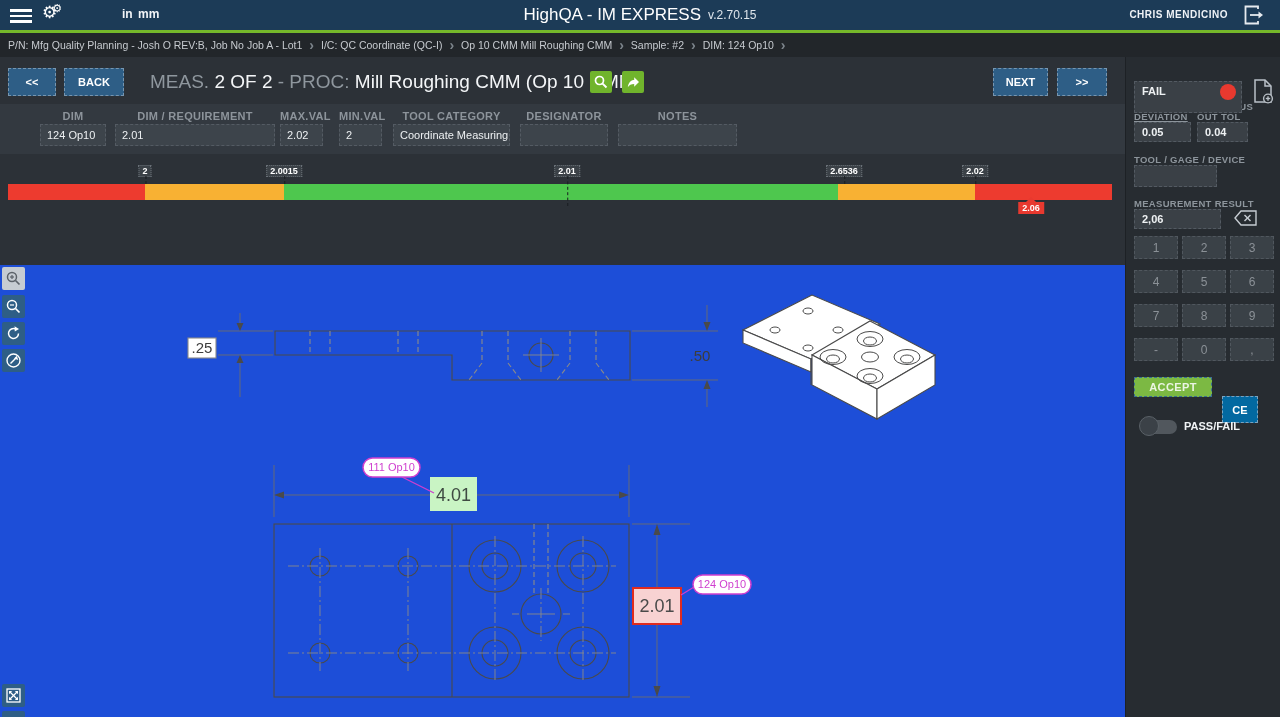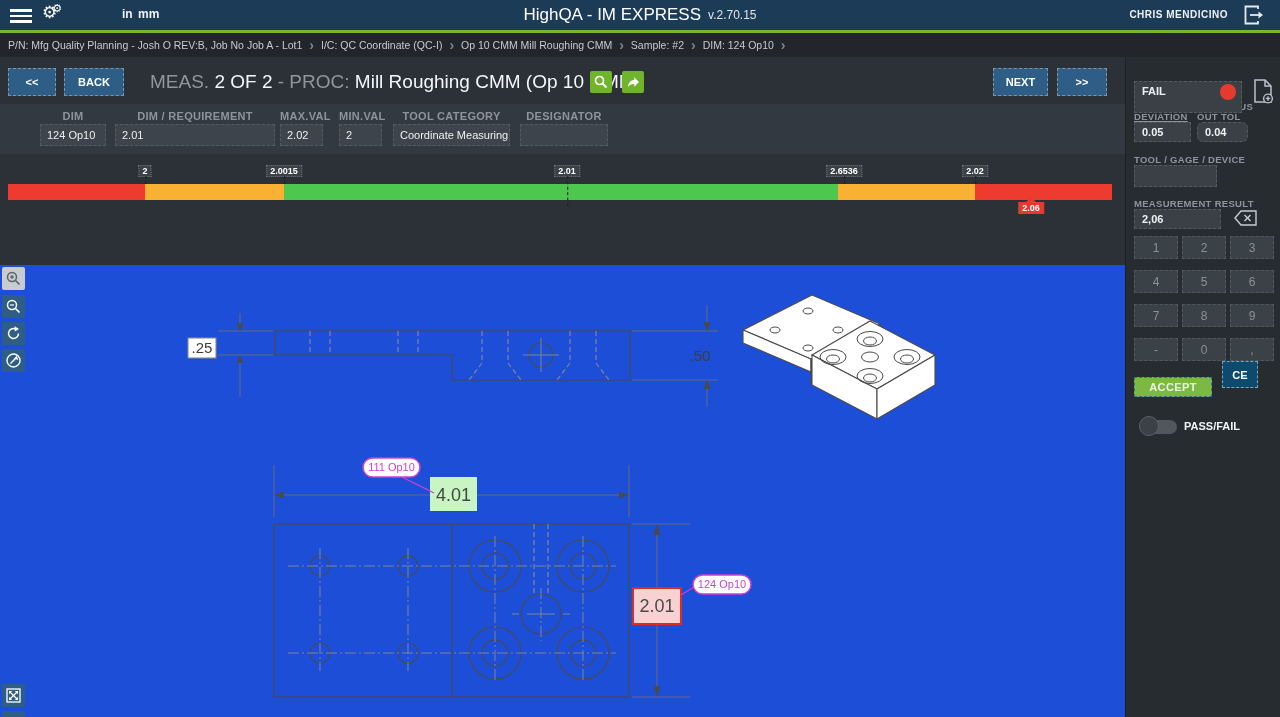--- a/index.html
+++ b/index.html
@@ -74,21 +74,21 @@
   .panel { position:absolute; left:1125px; top:57px; width:155px; height:660px; background:#272c31; border-left:1px solid #1d2125; }
   .plabel { position:absolute; font-size:9.5px; font-weight:bold; color:#8d959c; letter-spacing:.3px; }
   .pfield { position:absolute; background:#3a4046; border:1px dashed #535a62; color:#eef1f3; font-size:11px;
             font-weight:bold; line-height:19px; padding-left:7px; cursor:text; }
   .fail-dot { position:absolute; width:16px; height:16px; border-radius:50%; background:#e8392f; }
   .key { position:absolute; width:44px; height:23px; background:#3a4147; border:1px dashed #50575e; color:#8b9197;
          font-size:12px; display:flex; align-items:center; justify-content:center; cursor:pointer; }
   .accept-btn { position:absolute; left:8px; top:320px; width:78px; height:20px; background:#7cb943; border:1px dashed #3c6f93;
                 color:rgba(255,255,255,.85); font-size:11px; font-weight:bold; letter-spacing:.4px;
                 display:flex; align-items:center; justify-content:center; cursor:pointer; }
-  .ce-btn { position:absolute; left:96px; top:304px; width:36px; height:27px; background:#0c4a6e; border:1px dashed #7ba3c0;
+  .ce-btn { position:absolute; left:96px; top:339px; width:36px; height:27px; background:#0369a1; border:1px dashed #7ba3c0;
             color:#fff; font-size:11px; font-weight:bold; display:flex; align-items:center; justify-content:center; cursor:pointer; }
   .toggle-track { position:absolute; left:17px; top:363px; width:34px; height:14px; border-radius:7px; background:#51575d; cursor:pointer; }
   .toggle-knob { position:absolute; left:13px; top:359px; width:20px; height:20px; border-radius:50%; background:#3b4147; border:1px solid #5a6167; }
   .passfail { position:absolute; left:58px; top:363px; font-size:11px; font-weight:bold; color:#f0f3f5; }
 
   svg text { font-family:"Liberation Sans", sans-serif; }
 </style>
 </head>
 <body>
 
@@ -173,20 +173,24 @@
       <div class="ffield" style="left:339px; width:43px;">
         <div class="flabel">MIN.VAL</div>
         <div class="fval">2</div>
       </div>
       <div class="ffield" style="left:393px; width:117px;">
         <div class="flabel">TOOL CATEGORY</div>
         <div class="fval">Coordinate Measuring Machi</div>
       </div>
       <div class="ffield" style="left:520px; width:88px;">
         <div class="flabel">DESIGNATOR</div>
+        <div class="fval"></div>
+      </div>
+      <div class="ffield" style="left:618px; width:119px;">
+        <div class="flabel">NOTES</div>
         <div class="fval"></div>
       </div>
     </div>
 
     <div class="tolsec">
       <div class="tbar">
         <div class="seg red" style="left:0px;   width:137px;"></div>
         <div class="seg orange" style="left:137px; width:139px;"></div>
         <div class="seg green" style="left:276px; width:554px;"></div>
         <div class="seg orange" style="left:830px; width:137px;"></div>
@@ -423,21 +427,21 @@
         <path d="M16,3 V9 H22" fill="none" stroke="#b9c0c7" stroke-width="1.5"></path>
         <circle cx="19" cy="21.5" r="4.4" fill="#272c31" stroke="#b9c0c7" stroke-width="1.4"></circle>
         <line x1="16.8" y1="21.5" x2="21.2" y2="21.5" stroke="#b9c0c7" stroke-width="1.4"></line>
         <line x1="19" y1="19.3" x2="19" y2="23.7" stroke="#b9c0c7" stroke-width="1.4"></line>
       </svg>
     </div>
 
     <div class="plabel" style="left:8px; top:54px;text-decoration:underline;">DEVIATION</div>
     <div class="plabel" style="left:71px; top:54px;">OUT TOL</div>
     <div class="pfield" style="left:8px; top:65px; width:57px; height:20px;">0.05</div>
-    <div class="pfield" style="left:71px; top:65px; width:51px; height:20px;border-radius:6px;">0.04</div>
+    <div class="pfield" style="left:71px; top:65px; width:51px; height:20px;">0.04</div>
 
     <div class="plabel" style="left:8px; top:97px;">TOOL / GAGE / DEVICE</div>
     <div class="pfield" style="left:8px; top:108px; width:83px; height:22px;"></div>
 
     <div class="plabel" style="left:8px; top:141px;">MEASUREMENT RESULT</div>
     <div class="pfield" style="left:8px; top:152px; width:87px; height:20px;">2,06</div>
     <div class="abs" style="left:107px; top:151px;">
       <svg width="26" height="20" viewBox="0 0 26 20">
         <path d="M8,3 H23 V17 H8 L2,10 Z" fill="none" stroke="#c6ccd2" stroke-width="1.4"></path>
         <line x1="11.5" y1="7" x2="17.5" y2="13" stroke="#c6ccd2" stroke-width="1.4"></line>

